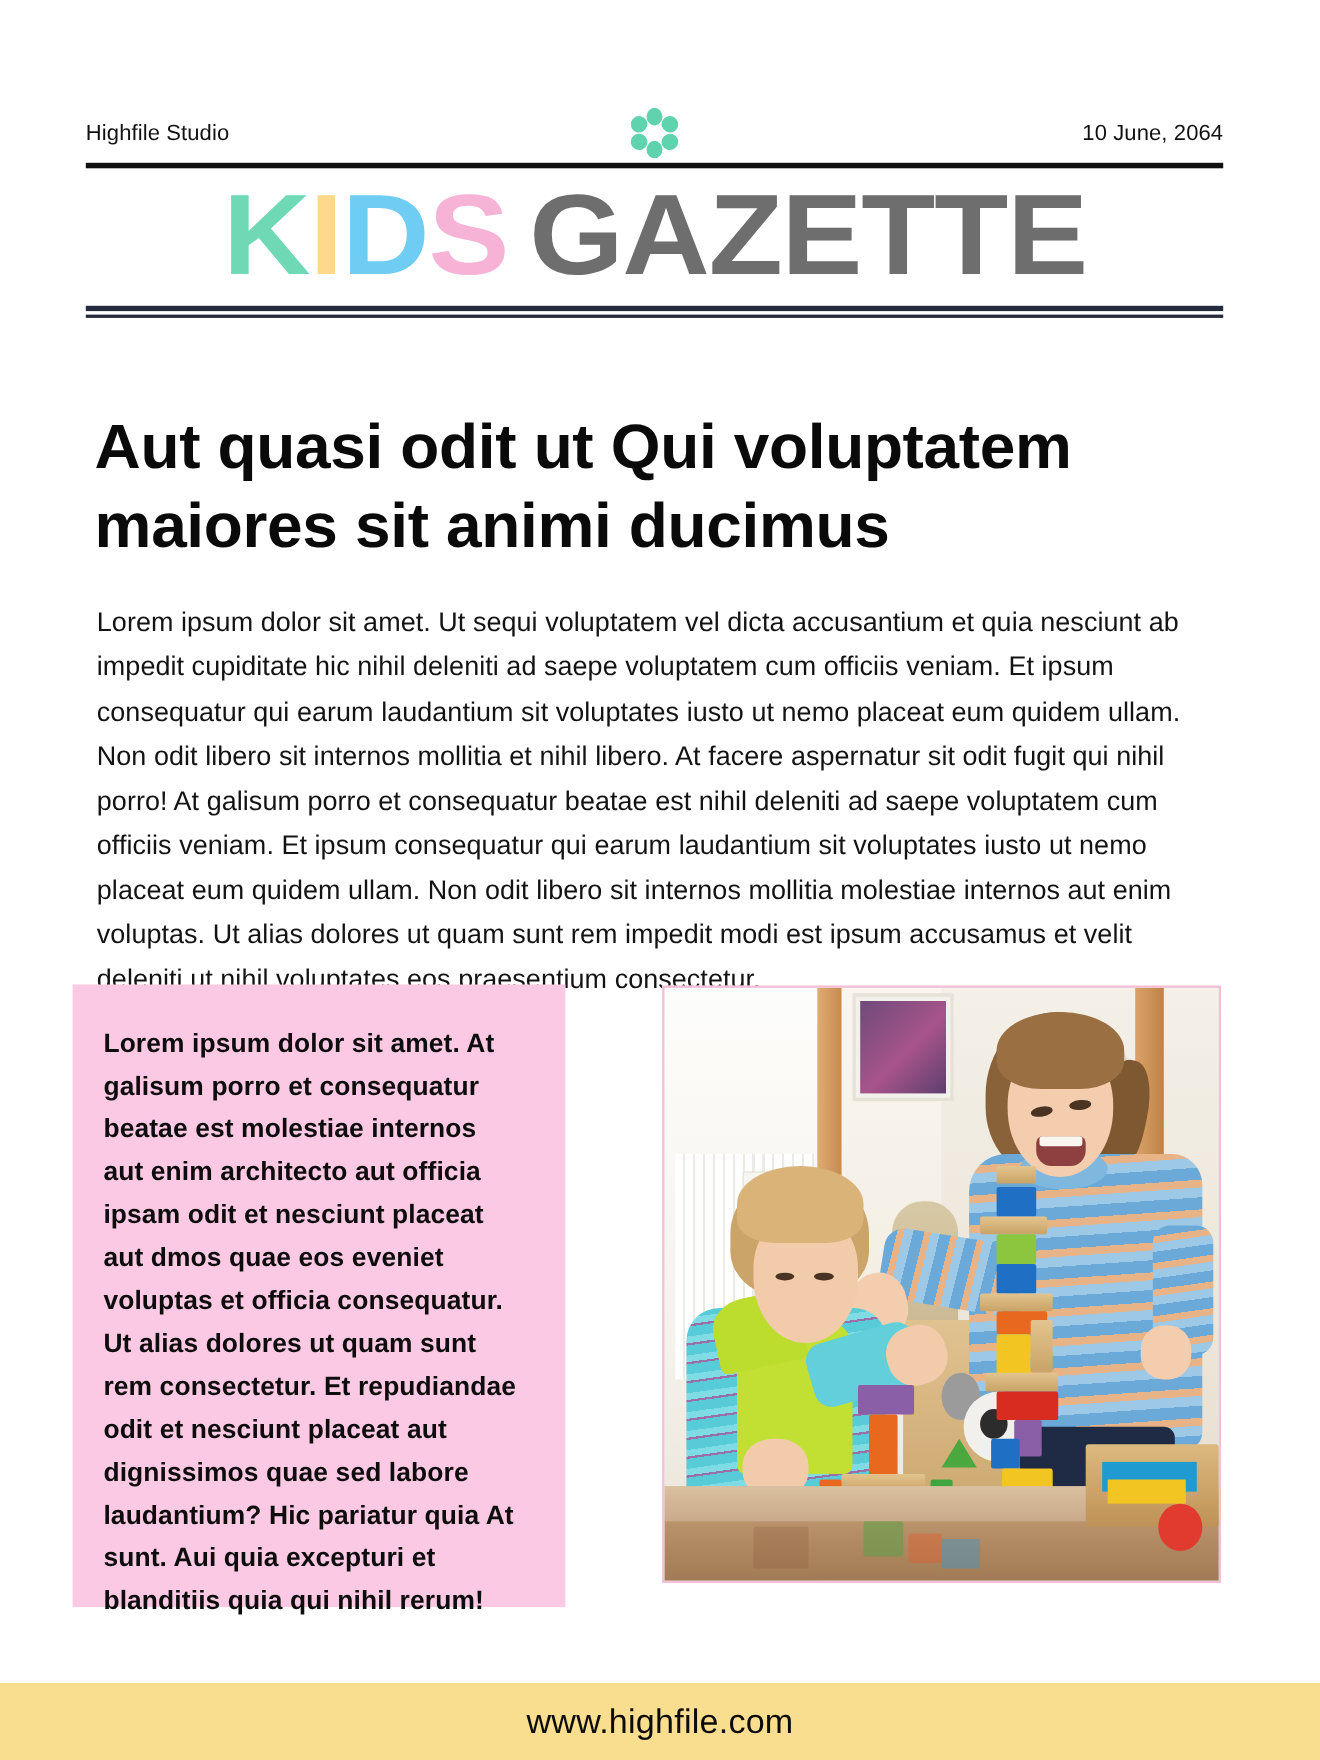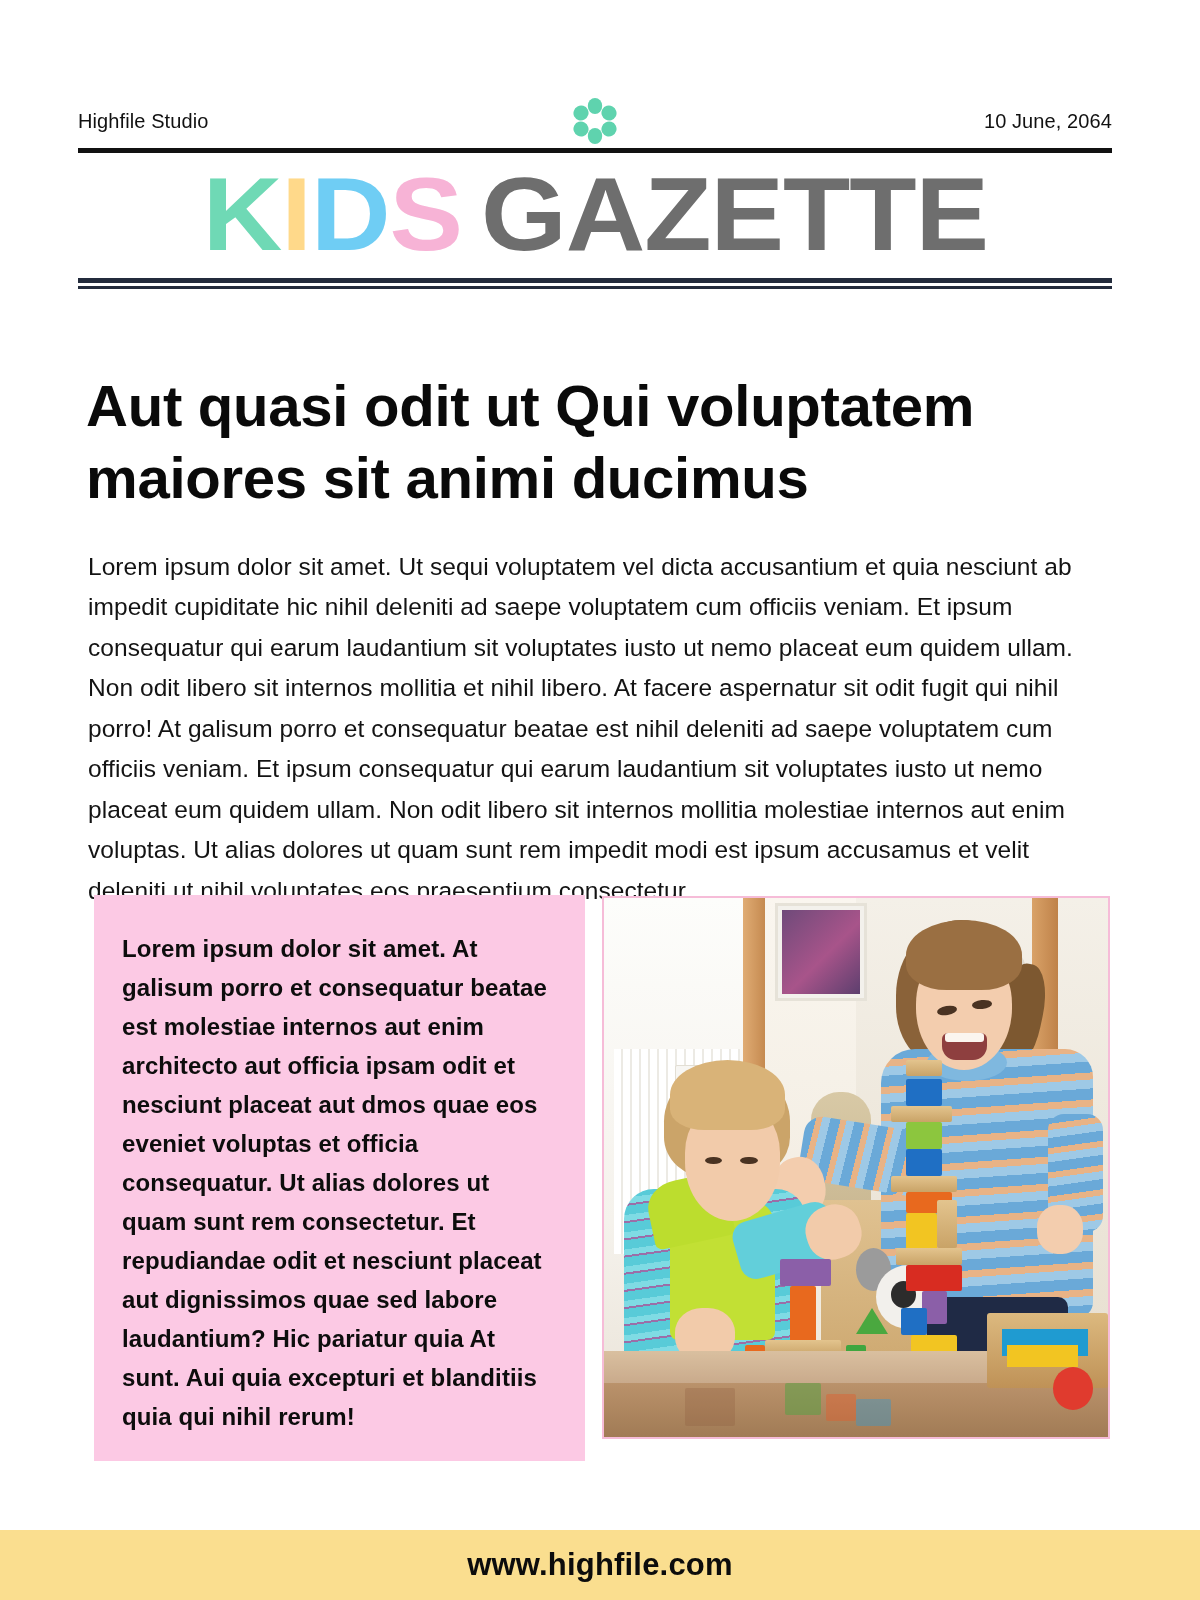--- a/index.html
+++ b/index.html
@@ -130,23 +130,23 @@
     font-size: 24.5px;
     line-height: 40.5px;
     color: #131313;
     text-align: left;
     letter-spacing: .05px;
   }
 
   
   .callout {
     position: absolute;
-    left: 94px;
+    left: 66px;
     top: 895px;
-    width: 491px;
+    width: 448px;
     height: 566px;
     background: #fcc9e4;
     box-sizing: border-box;
     padding: 34px 38px 20px 28px;
   }
   .callout-text {
     font-family: "Liberation Sans Narrow", "Liberation Sans", sans-serif;
     font-weight: bold;
     font-size: 24px;
     line-height: 39px;
@@ -242,21 +242,21 @@
     top: 1530px;
     width: 1200px;
     height: 70px;
     background: #fade8f;
     display: flex;
     align-items: center;
     justify-content: center;
   }
   .footer-text {
     font-family: "Liberation Sans Narrow", "Liberation Sans", sans-serif;
-    font-weight: bold;
+    font-weight: normal;
     font-size: 31px;
     color: #0c0c0c;
     letter-spacing: .2px;
   }
 </style>
 </head>
 <body>
 
 <div class="page">
 

